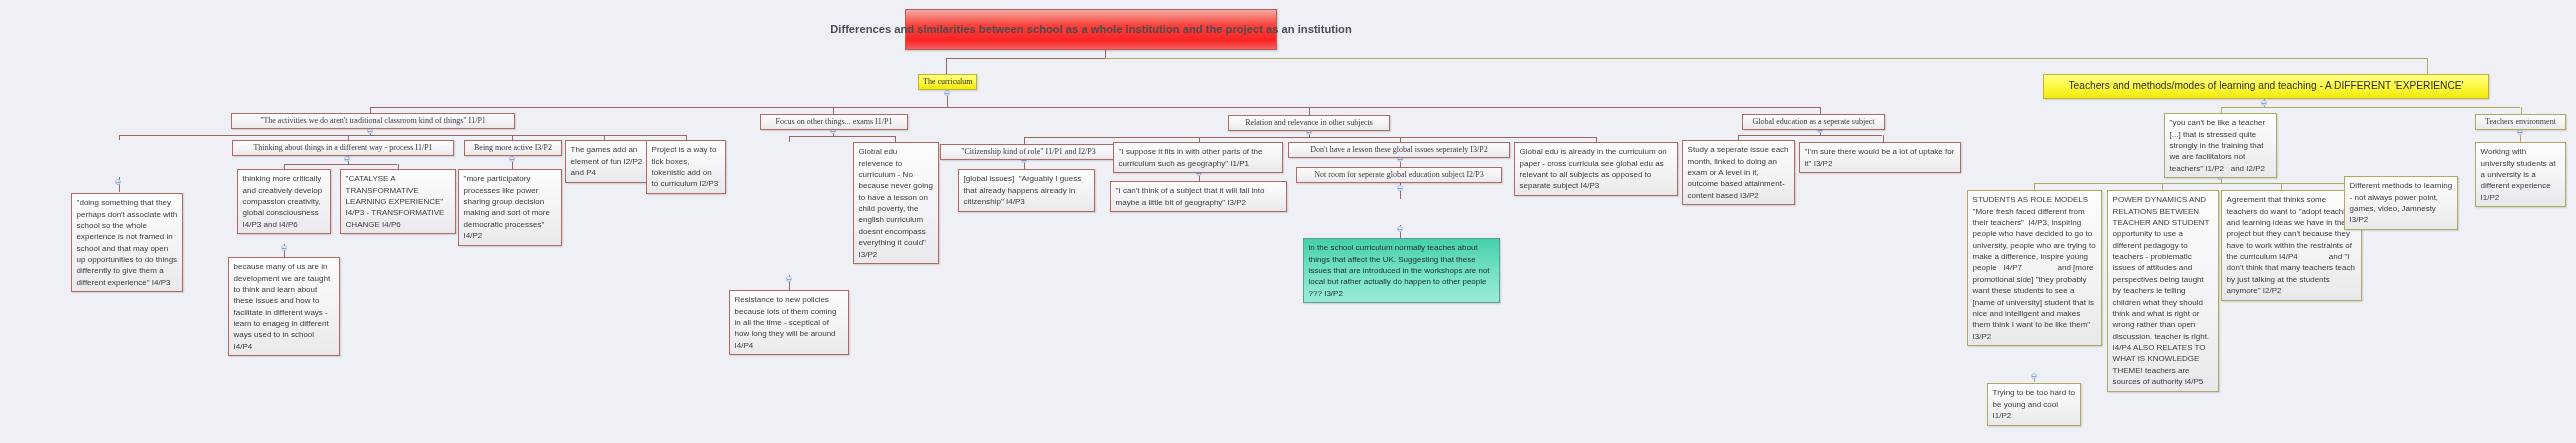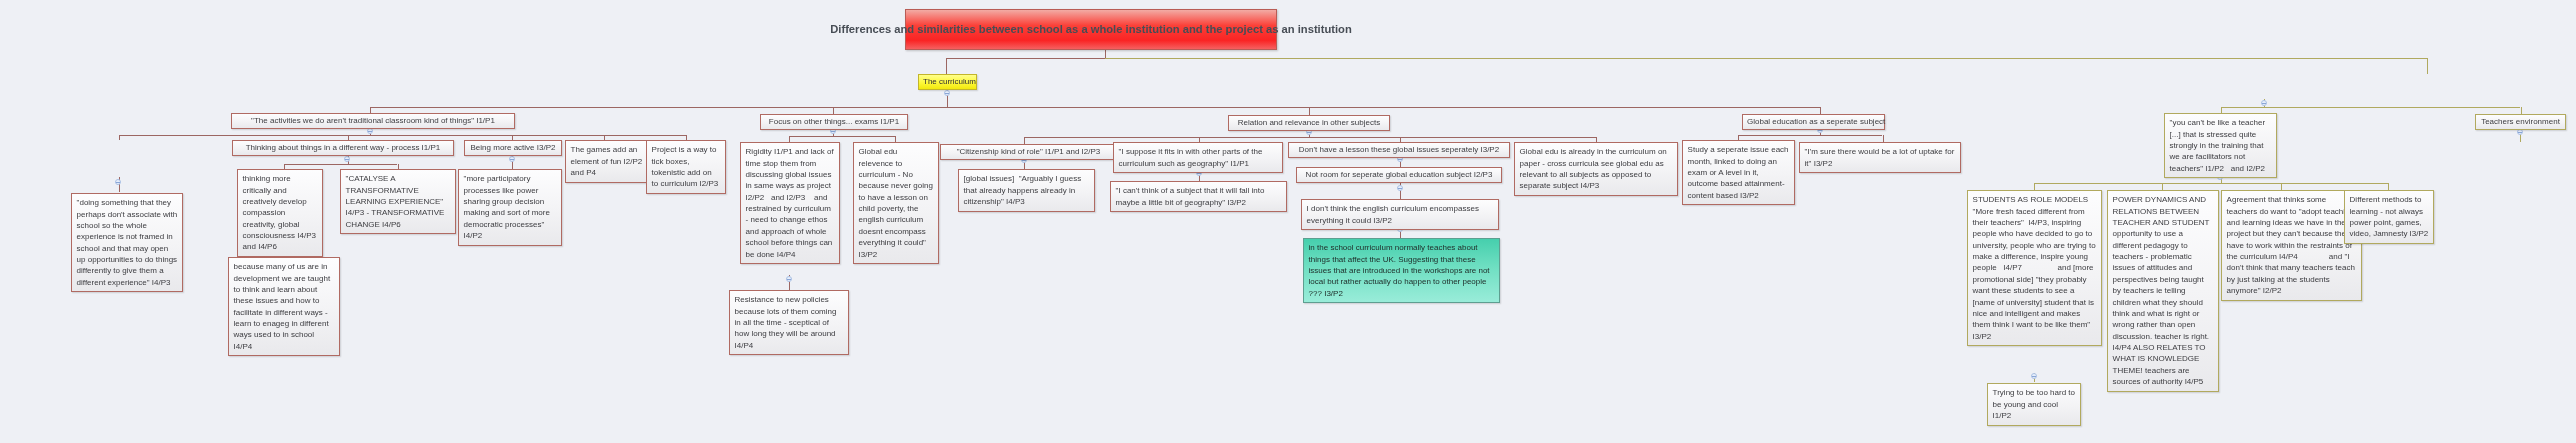--- a/index.html
+++ b/index.html
@@ -3,21 +3,21 @@
 <meta charset="utf-8">
 <style>
   html,body{margin:0;padding:0;background:#eef0f5;}
   .canvas{position:relative;width:2576px;height:444px;background:#eef0f5;
           font-family:"Liberation Sans",sans-serif;color:#3c3c40;}
   
   .node{position:absolute;box-sizing:border-box;border:0.7px solid #b06a62;
         background:linear-gradient(180deg,#fdfdfe 0%,#f3f3f5 55%,#e9e9ec 100%);
         font-size:8px;line-height:1.42;padding:3.3px 4.6px;white-space:pre-wrap;
         box-shadow:0.7px 0.7px 1.3px rgba(0,0,0,.14);}
-  .hd{white-space:nowrap;text-align:center;padding:2px 4px;line-height:1.2;}
+  .hd{white-space:nowrap;text-align:center;padding:2px 4px;line-height:1.2;font-family:Liberation Serif, serif;}
   .olive{border-color:#b1a95e;}
   .teal{background:linear-gradient(180deg,#46cfad 0%,#6fdfc2 45%,#99ecd9 100%);
         border-color:#5e9e90;color:#1e2b28;}
   .yellow{background:linear-gradient(180deg,#ffff8a 0%,#fdf83a 55%,#f2e90e 100%);
         border-color:#c3b52b;color:#2e2e30;}
   .redtitle{background:linear-gradient(180deg,#f2aba4 0%,#fb4038 40%,#fa2424 78%,#f56060 100%);
         border-color:#b95c55;color:#474d55;font-weight:bold;font-size:11.2px;
         display:flex;align-items:center;justify-content:center;white-space:nowrap;
         box-shadow:0.7px 1.3px 2px rgba(0,0,0,.2);}
   .big{font-size:10.2px;display:flex;align-items:center;justify-content:center;}
@@ -111,85 +111,85 @@
   <b class="tg" style="left:1817px;top:127px"></b>
   <b class="tg" style="left:2261px;top:100px"></b>
   <b class="tg" style="left:2217px;top:174px"></b>
   <b class="tg" style="left:2031px;top:373px"></b>
   <b class="tg" style="left:2517px;top:129px"></b>
 
   <div class="node redtitle" style="left:905px;top:9.2px;width:372px;height:41px">Differences and similarities between school as a whole institution and the project as an institution</div>
 
   <div class="node yellow hd" style="left:918px;top:74px;width:59px">The curriculum</div>
 
+  <div class="node yellow big" style="left:2043px;top:74px;width:446px;height:25px;white-space:nowrap">Teachers  and methods/modes of learning and teaching  - A DIFFERENT 'EXPERIENCE'</div>
 
   <div class="node hd" style="left:231px;top:113px;width:284px">"The activities we do aren't traditional classroom kind of things" I1/P1</div>
 
 
   <div class="node" style="left:71px;top:193px;width:112px">"doing something that they perhaps don't associate with school so the whole experience is not framed in school and that may open up opportunities to do things differently to give them a different experience" I4/P3</div>
 
   <div class="node hd" style="left:232px;top:140px;width:222px">Thinking about things in a different way - process I1/P1</div>
 
-  <div class="node" style="left:237px;top:169px;width:86px">thinking more critically and creatively develop compassion creativity, global consciousness I4/P3 and I4/P6</div>
+  <div class="node" style="left:237px;top:169px;width:94px">thinking more critically and creatively develop compassion creativity, global consciousness I4/P3 and I4/P6</div>
 
   <div class="node" style="left:340px;top:169px;width:116px">"CATALYSE A TRANSFORMATIVE LEARNING EXPERIENCE" I4/P3 - TRANSFORMATIVE CHANGE I4/P6</div>
 
   <div class="node" style="left:228px;top:257px;width:112px">because many of us are in development we are taught to think and learn about these issues and how to facilitate in different ways - learn to enageg in different ways used to in school I4/P4</div>
 
   <div class="node hd" style="left:464px;top:140px;width:98px">Being more active I3/P2</div>
 
   <div class="node" style="left:458px;top:169px;width:104px">"more participatory processes like power sharing group decision making and sort of more democratic processes" I4/P2</div>
 
   <div class="node" style="left:565px;top:140px;width:96px">The games add an element of fun I2/P2   and P4</div>
 
   <div class="node" style="left:646px;top:140px;width:80px">Project is a way to tick boxes, tokenistic add on to curriculum I2/P3</div>
 
   <div class="node hd" style="left:760px;top:114px;width:148px">Focus on other things... exams I1/P1</div>
 
-  <div class="node" style="left:740px;top:142px;width:100px">Rigidity I1/P1 and lack of time stop them from discussing global issues in same ways as project I2/P2   and I2/P3    and restrained by curriculum - need to change ethos and approach of whole school before things can be done I4/P4</div>
 
   <div class="node" style="left:853px;top:142px;width:86px">Global edu relevence to curriculum - No because never going to have a lesson on child poverty, the english curriculum doesnt encompass everything it could" I3/P2</div>
 
   <div class="node" style="left:729px;top:290px;width:120px">Resistance to new policies because lots of them coming in all the time - sceptical of how long they will be around I4/P4</div>
 
   <div class="node hd" style="left:940px;top:144px;width:177px">"Citizenship kind of role" I1/P1   and I2/P3</div>
 
   <div class="node" style="left:958px;top:169px;width:137px">[global issues]  "Arguably I guess that already happens already in citizenship" I4/P3</div>
 
   <div class="node hd" style="left:1228px;top:115px;width:162px">Relation and relevance in other subjects</div>
 
   <div class="node" style="left:1113px;top:142px;width:170px">"I suppose it fits in with other parts of the curriculum such as geography" I1/P1</div>
 
   <div class="node" style="left:1110px;top:181px;width:177px">"I can't think of a subject that it will fall into maybe a little bit of geography" I3/P2</div>
 
   <div class="node hd" style="left:1288px;top:142px;width:222px">Don't have a lesson these global issues seperately I3/P2</div>
 
   <div class="node hd" style="left:1296px;top:167px;width:206px">Not room for seperate global education subject I2/P3</div>
 
-  <div class="node" style="left:1301px;top:199px;width:198px">I don't think the english curriculum encompasses everything it could I3/P2</div>
 
   <div class="node teal" style="left:1303px;top:238px;width:197px">in the school curriculum normally teaches about things that affect the UK. Suggesting that these issues that are introduced in the workshops are not local but rather actually do happen to other people ??? I3/P2</div>
 
   <div class="node" style="left:1514px;top:142px;width:164px">Global edu is already in the curriculum on paper - cross curricula see global edu as relevant to all subjects as opposed to separate subject I4/P3</div>
 
   <div class="node hd" style="left:1742px;top:114px;width:143px">Global education as a seperate subject</div>
 
   <div class="node" style="left:1682px;top:140px;width:113px">Study a seperate issue each month, linked to doing an exam or A level in it, outcome based attainment-content based I3/P2</div>
 
   <div class="node" style="left:1799px;top:142px;width:162px">"I'm sure there would be a lot of uptake for it" I3/P2</div>
 
   <div class="node olive" style="left:2164px;top:113px;width:113px">"you can't be like a teacher [...] that is stressed quite strongly in the training that we are facilitators not teachers" I1/P2   and I2/P2</div>
 
   <div class="node olive" style="left:1967px;top:190px;width:135px">STUDENTS AS ROLE MODELS "More fresh faced different from      their teachers"  I4/P3, inspiring people who have decided to go to university, people who are trying to make a difference, inspire young people   I4/P7                and [more promotional side] "they probably want these students to see a [name of university] student that is nice and intelligent and makes them think I want to be like them" I3/P2</div>
 
   <div class="node olive" style="left:2107px;top:190px;width:112px">POWER DYNAMICS AND RELATIONS BETWEEN TEACHER AND STUDENT opportunity to use a different pedagogy to teachers - problematic issues of attitudes and perspectives being taught by teachers ie telling children what they should think and what is right or wrong rather than open discussion. teacher is right. I4/P4 ALSO RELATES TO WHAT IS KNOWLEDGE          THEME! teachers are sources of authority I4/P5</div>
 
   <div class="node olive" style="left:2221px;top:190px;width:141px">Agreement that thinks some teachers do want to "adopt teaching and learning ideas we have in the project but they can't because they have to work within the restraints of the curriculum I4/P4              and "I don't think that many teachers teach by just talking at the students anymore" I2/P2</div>
 
-  <div class="node olive" style="left:2344px;top:190px;width:90px">Different methods to learning - not always power point, games, video, Jamnesty I3/P2</div>
+  <div class="node olive" style="left:2344px;top:176px;width:114px">Different methods to learning - not always power point, games, video, Jamnesty I3/P2</div>
 
   <div class="node olive" style="left:1987px;top:383px;width:94px">Trying to be too hard to be young and cool I1/P2</div>
 
   <div class="node olive hd" style="left:2475px;top:114px;width:91px">Teachers environment</div>
 
+  <div class="node olive" style="left:2475px;top:142px;width:91px">Working with university students at a university is a different experience I1/P2</div>
 
 </div>
 
 
 </body></html>

